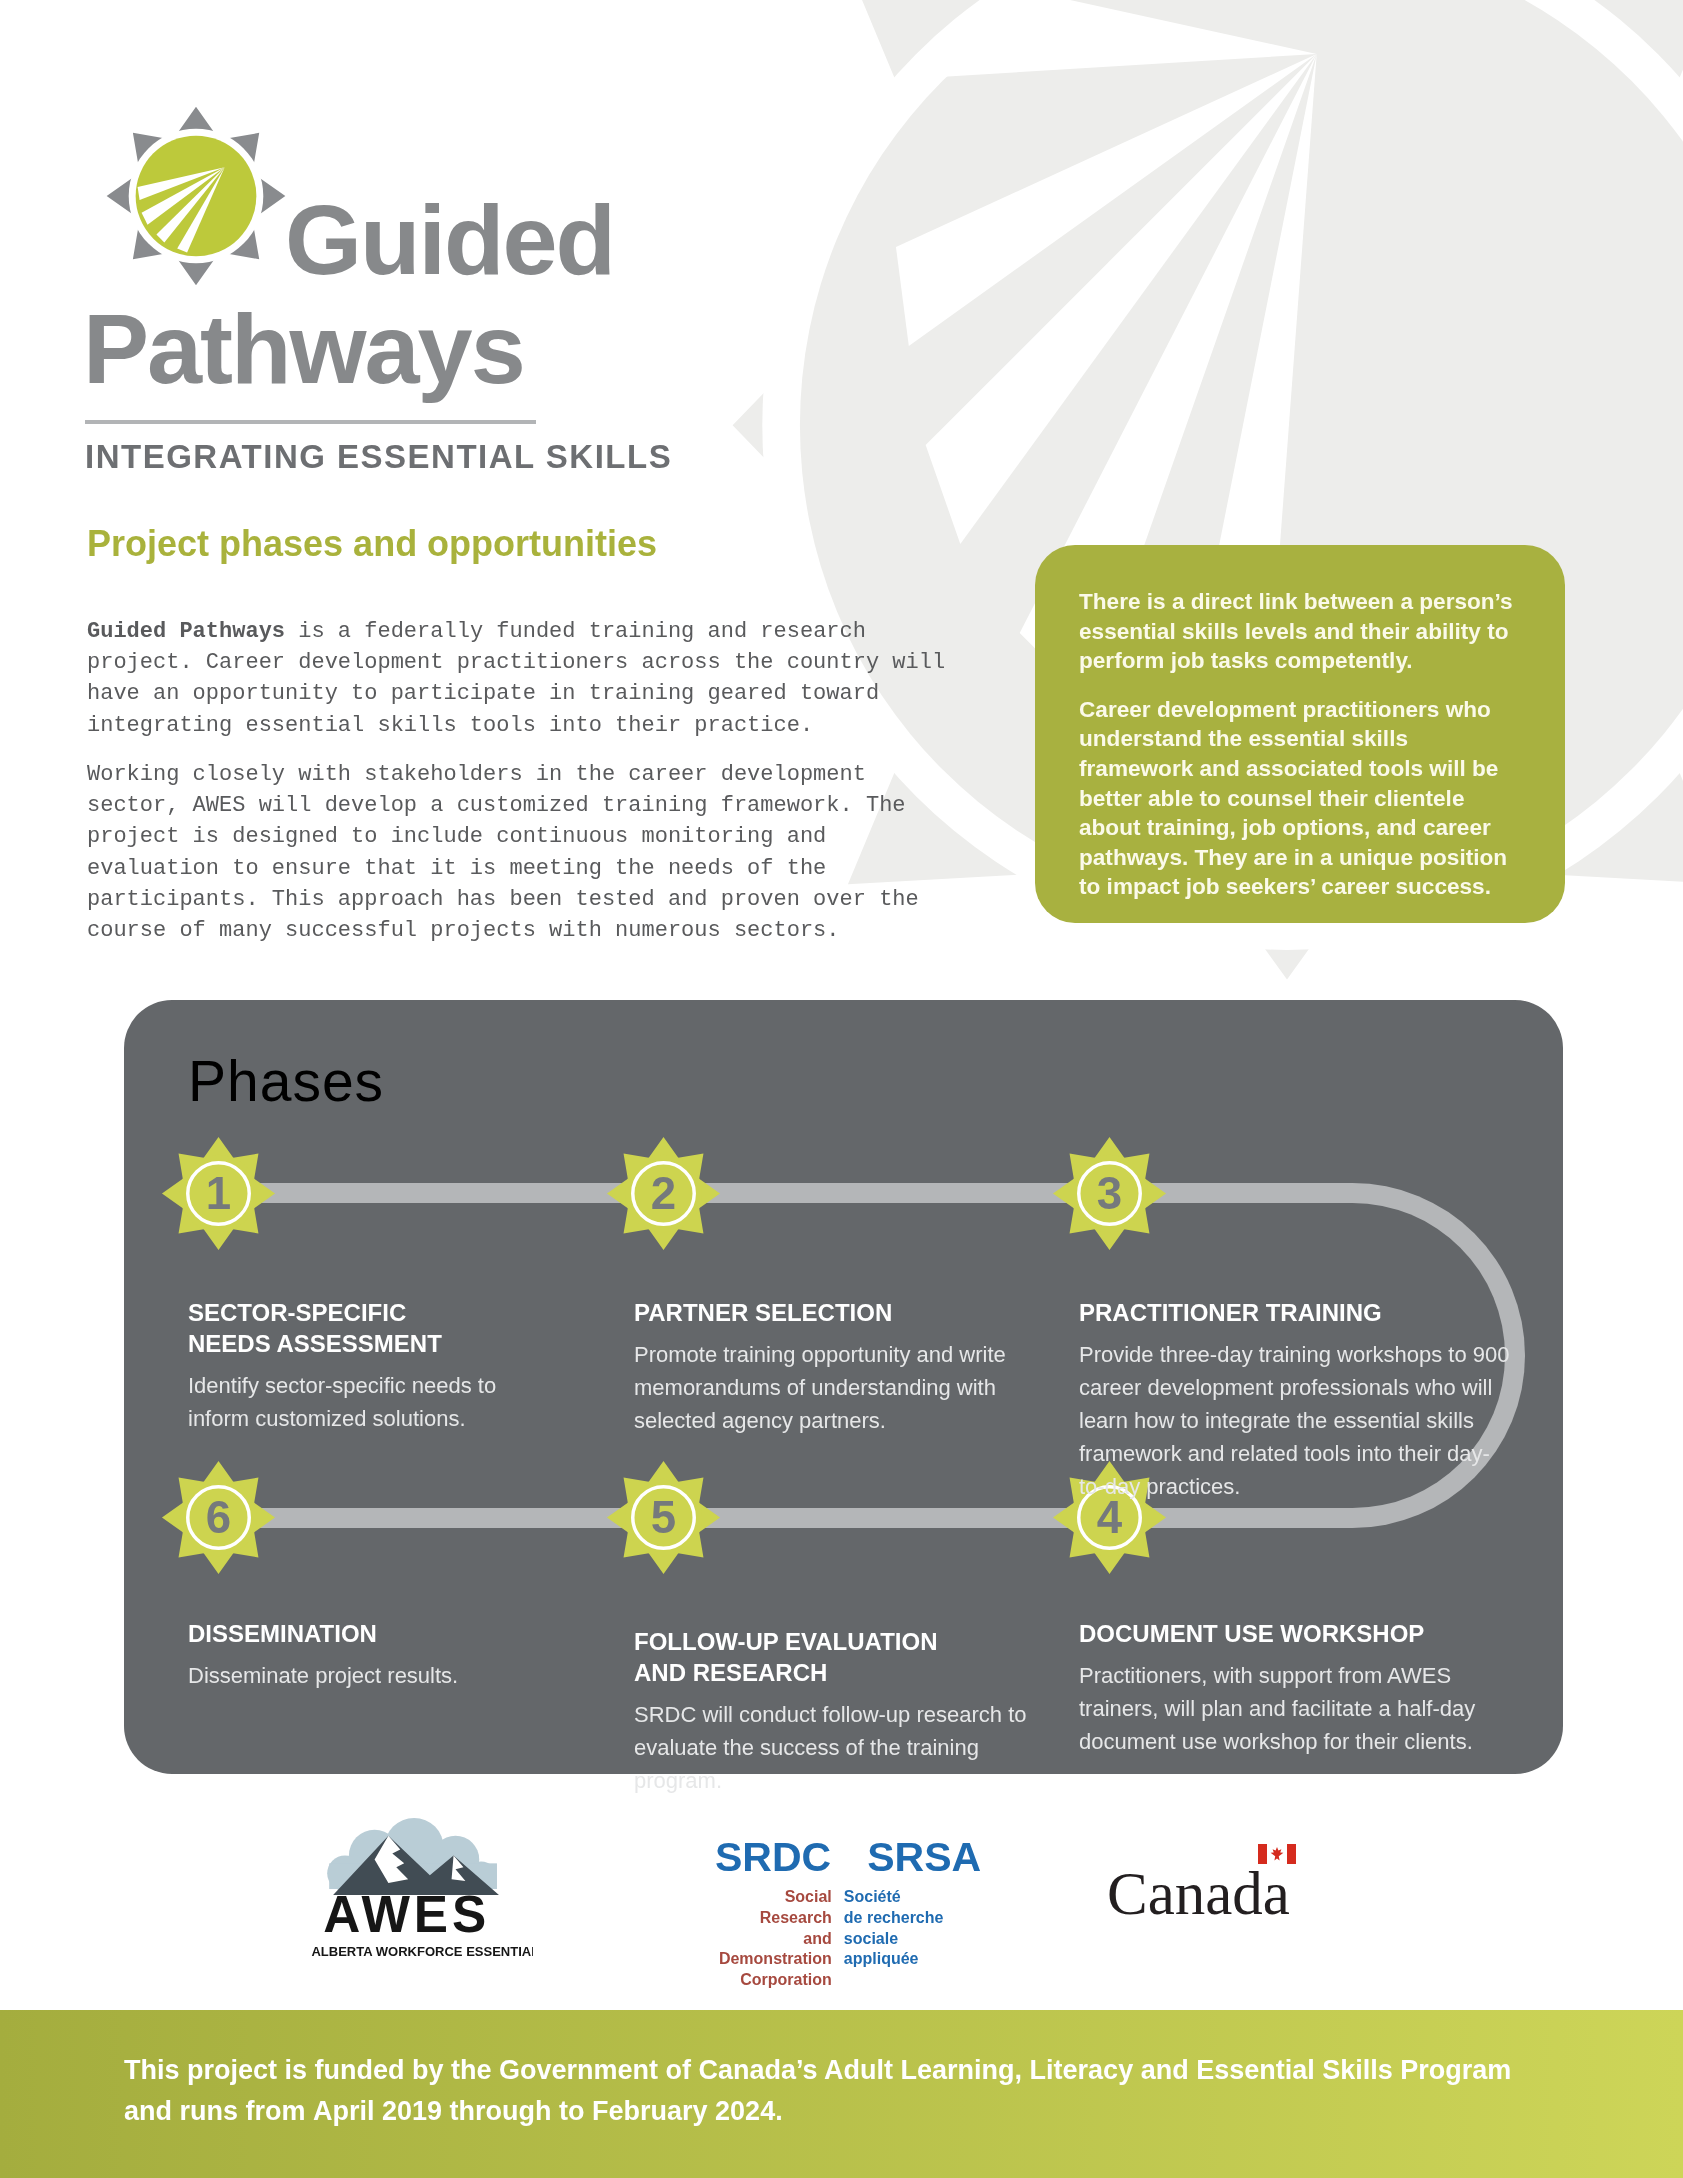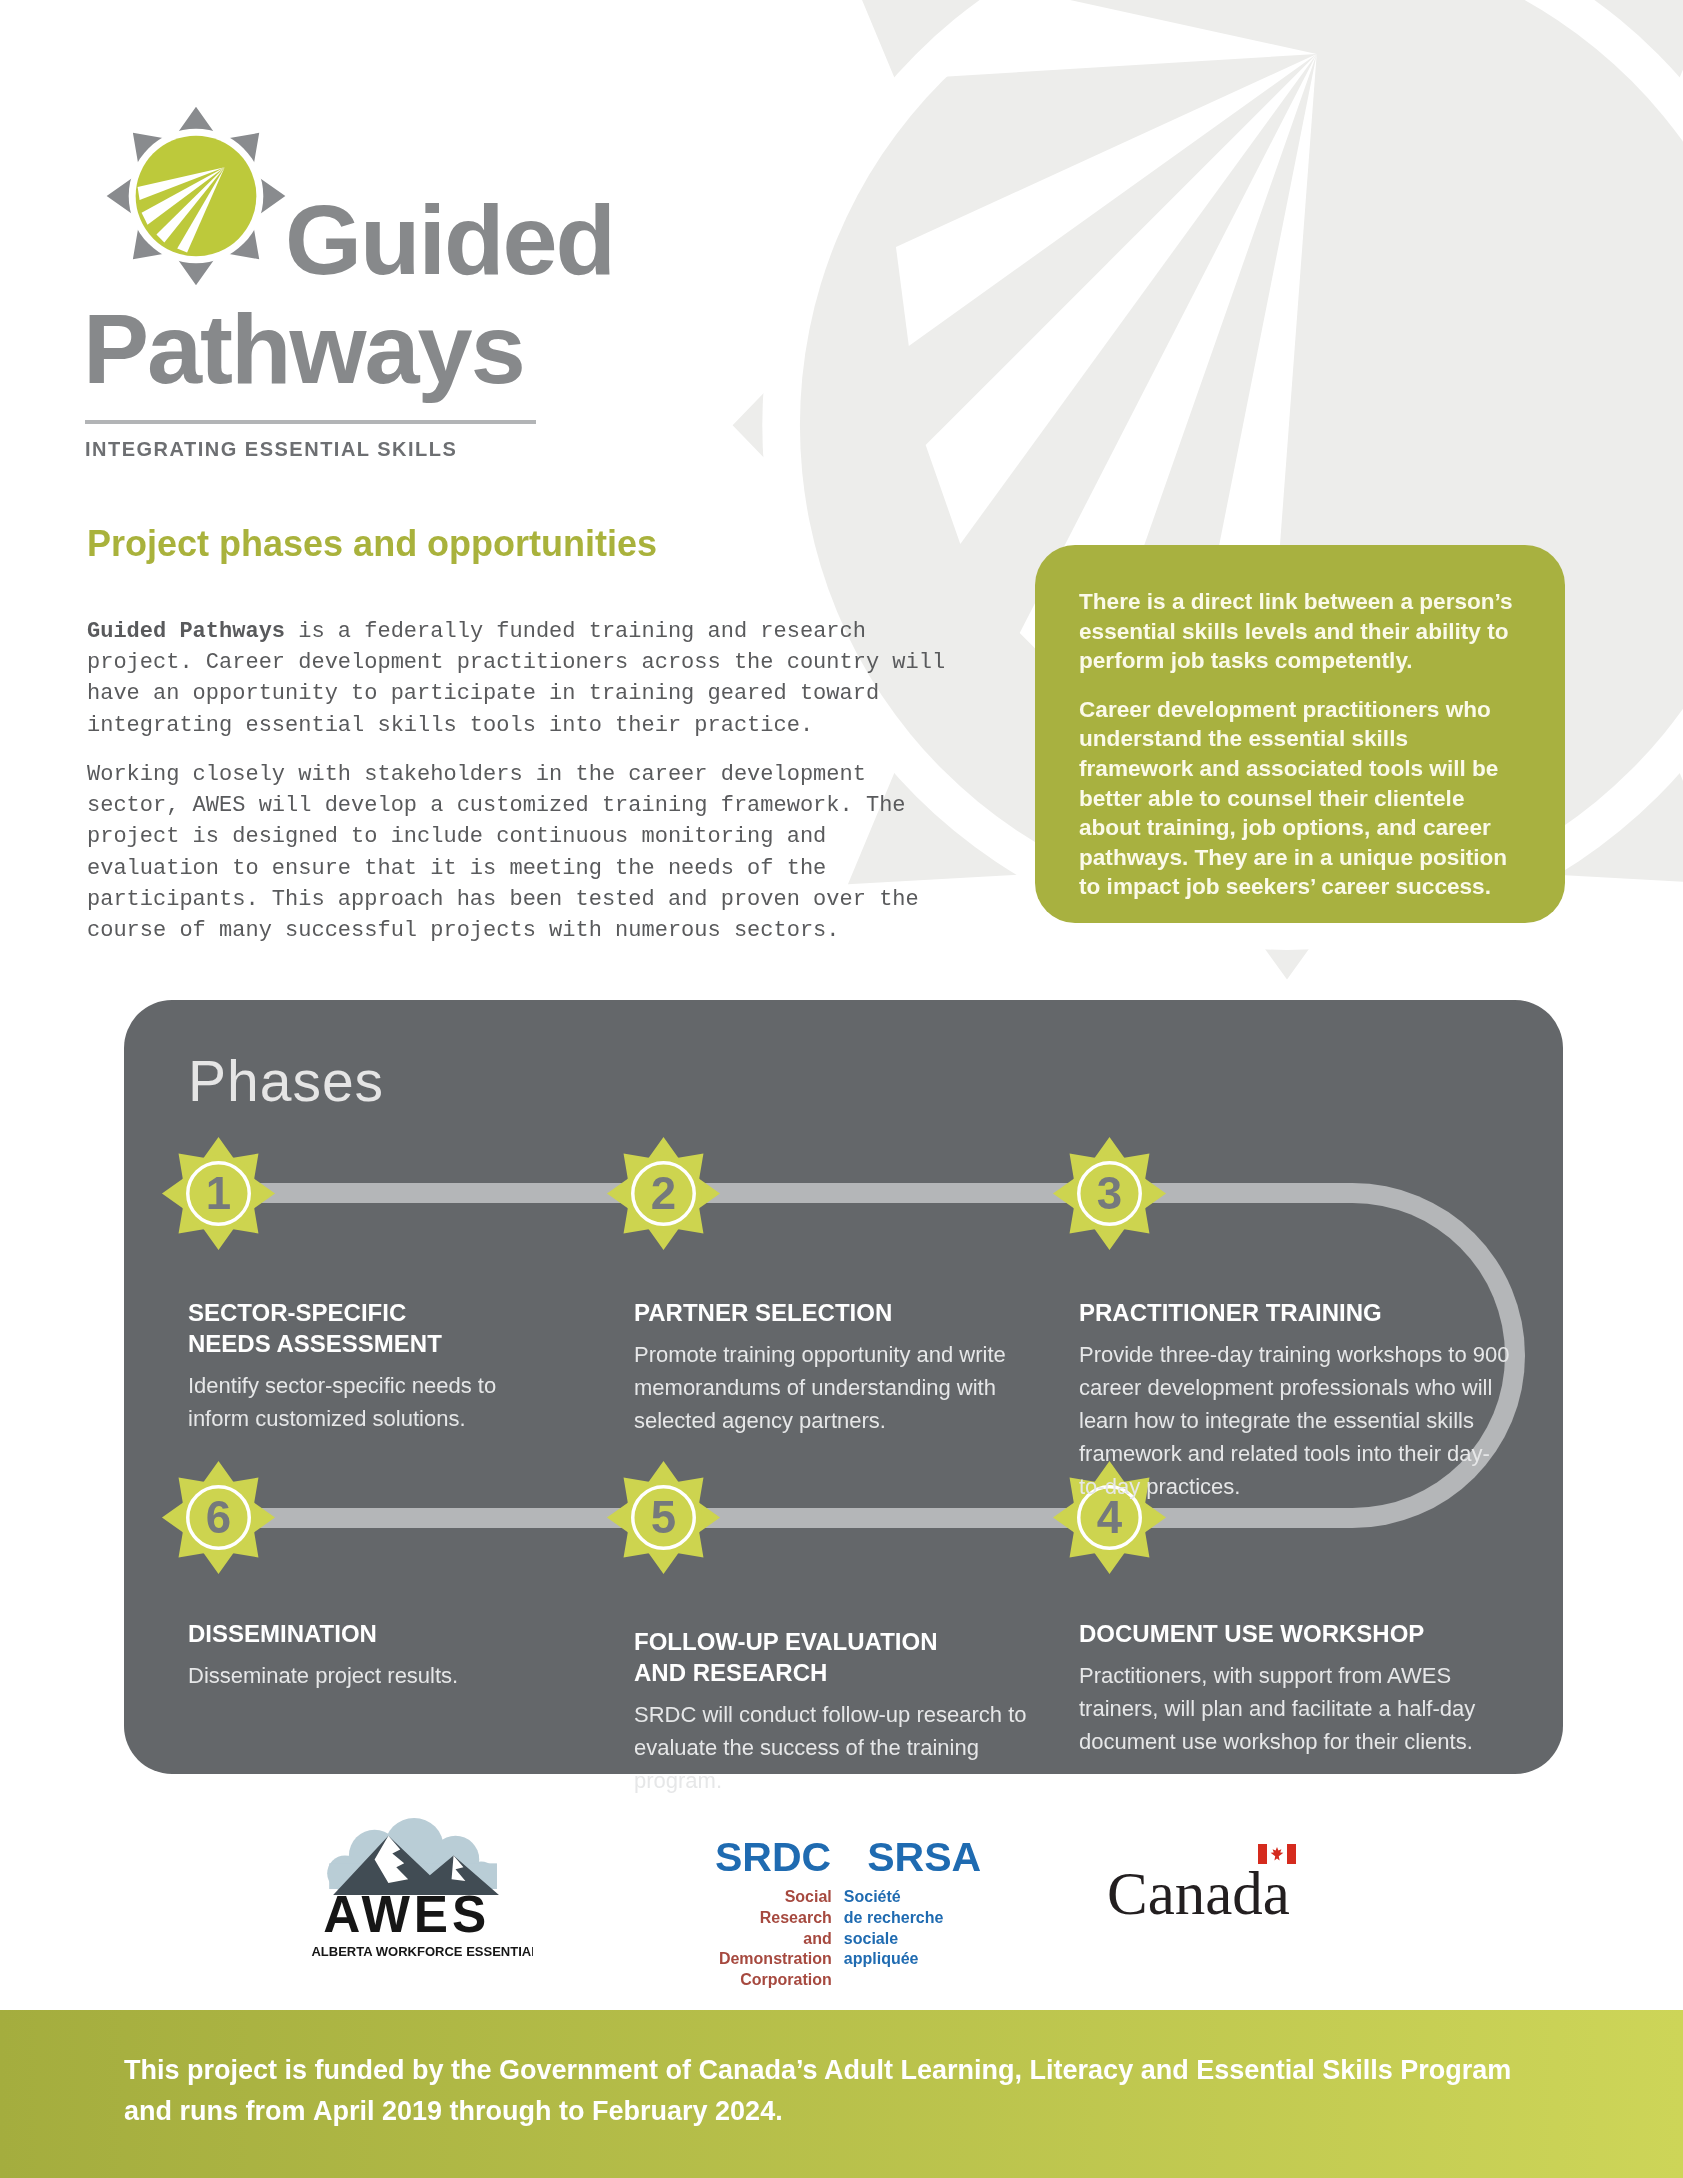--- a/index.html
+++ b/index.html
@@ -11,41 +11,41 @@
   .abs{position:absolute;}
 
   
   #watermark{position:absolute;left:693px;top:-248px;width:1188px;height:1386px;z-index:0;}
 
   
   #logo-icon{left:102px;top:102px;width:188px;height:188px;z-index:2;}
   #brand-line1{left:285px;top:190px;font-size:99px;font-weight:700;color:#87898b;letter-spacing:-2px;line-height:1;z-index:2;}
   #brand-line2{left:83px;top:299px;font-size:99px;font-weight:700;color:#87898b;letter-spacing:-2px;line-height:1;z-index:2;}
   #brand-rule{left:85px;top:420px;width:451px;height:4px;background:#b2b4b6;z-index:2;}
-  #brand-tagline{left:85px;top:438px;font-size:20px;font-weight:700;letter-spacing:1.5px;color:#6d6f72;z-index:2;}
+  #brand-tagline{left:85px;top:438px;font-size:33px;font-weight:700;letter-spacing:1.5px;color:#6d6f72;z-index:2;}
 
   
   #page-title{left:87px;top:523px;font-size:36px;font-weight:600;color:#a9b23c;z-index:2;}
   #intro{left:87px;top:616px;width:871px;font-size:22px;line-height:1.42;color:#595a5c;z-index:2;font-family:Liberation Mono, monospace;}
   #intro p{margin:0 0 18px 0;}
   #intro b{color:#595a5c;}
 
   
   #callout{
     left:1035px;top:545px;width:530px;height:378px;background:#a8b140;border-radius:40px;
     box-sizing:border-box;padding:42px 42px 0 44px;color:#fbfae9;
     font-size:22.6px;font-weight:600;line-height:1.31;z-index:2;
   }
   #callout p{margin:0 0 19px 0;}
 
   
   #phases-panel{
     left:124px;top:1000px;width:1439px;height:774px;background:#64676a;border-radius:48px;z-index:2;
   }
-  #phases-title{position:absolute;left:64px;top:48px;font-size:57px;font-weight:300;color:#e5e5e5;letter-spacing:1px;}
+  #phases-title{position:absolute;left:64px;top:48px;font-size:57px;font-weight:300;color:#000000;letter-spacing:1px;}
   #route{
     position:absolute;left:94px;top:183px;width:1307px;height:345px;box-sizing:border-box;
     border-top:20px solid #b4b6b8;border-right:20px solid #b4b6b8;border-bottom:20px solid #b4b6b8;
     border-top-right-radius:182px;border-bottom-right-radius:182px;z-index:1;
   }
   .badge{position:absolute;width:119px;height:119px;z-index:3;}
   .b-r1c1{left:35px;top:134px;} .b-r1c2{left:480px;top:134px;} .b-r1c3{left:926px;top:134px;}
   .b-r2c1{left:35px;top:458px;} .b-r2c2{left:480px;top:458px;} .b-r2c3{left:926px;top:458px;}
   .phase-text{position:absolute;z-index:3;color:#ffffff;}
   .t-r1c1{left:64px;top:297px;width:366px;} .t-r1c2{left:510px;top:297px;width:416px;} .t-r1c3{left:955px;top:297px;width:436px;}

